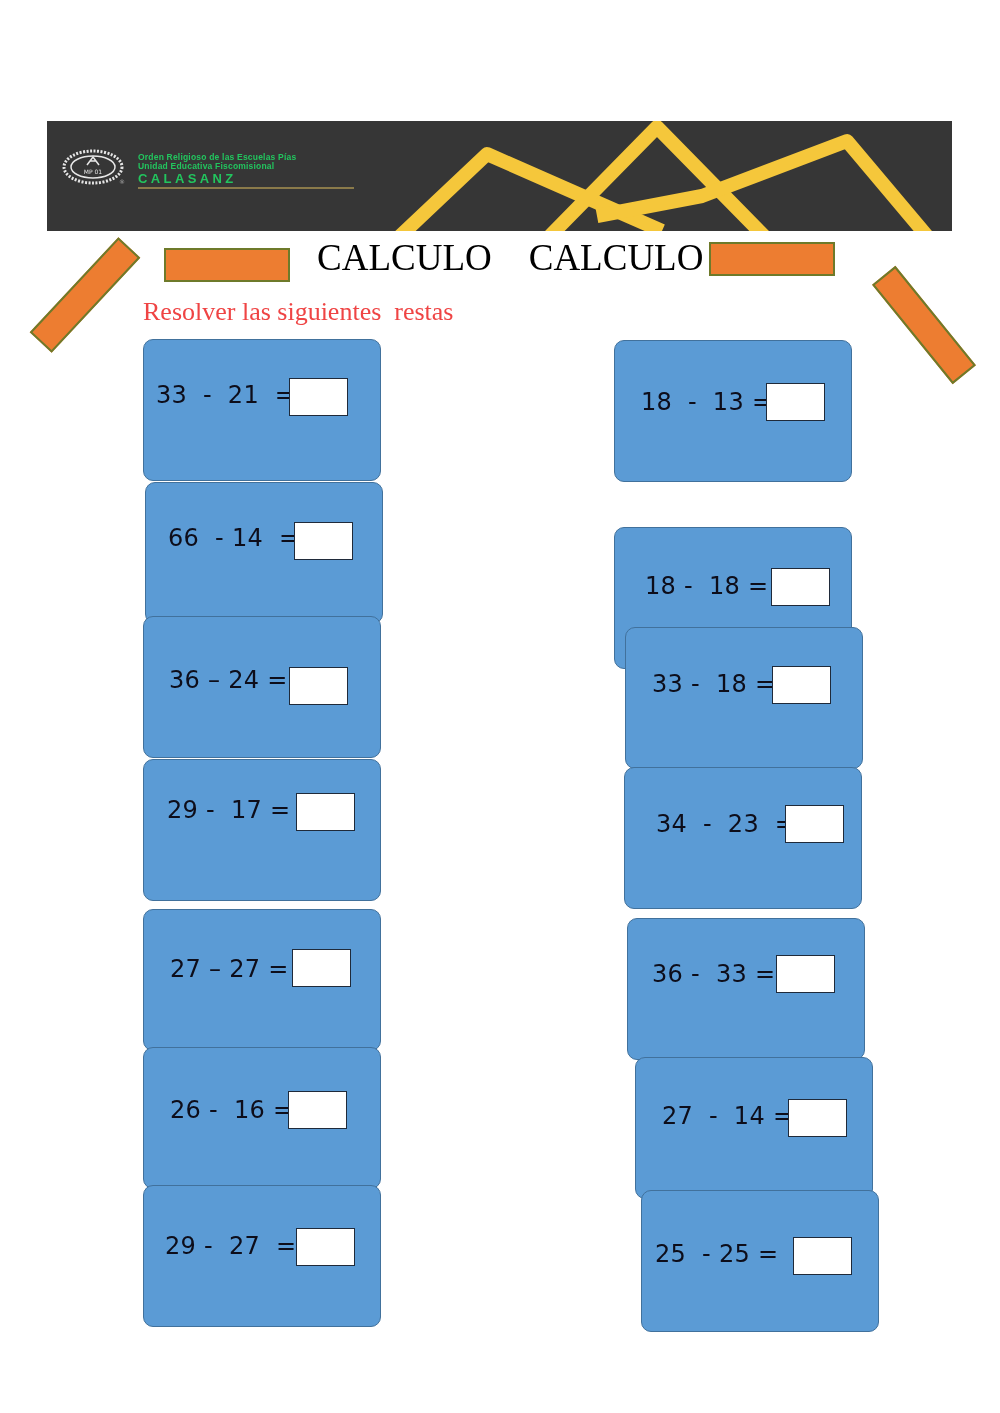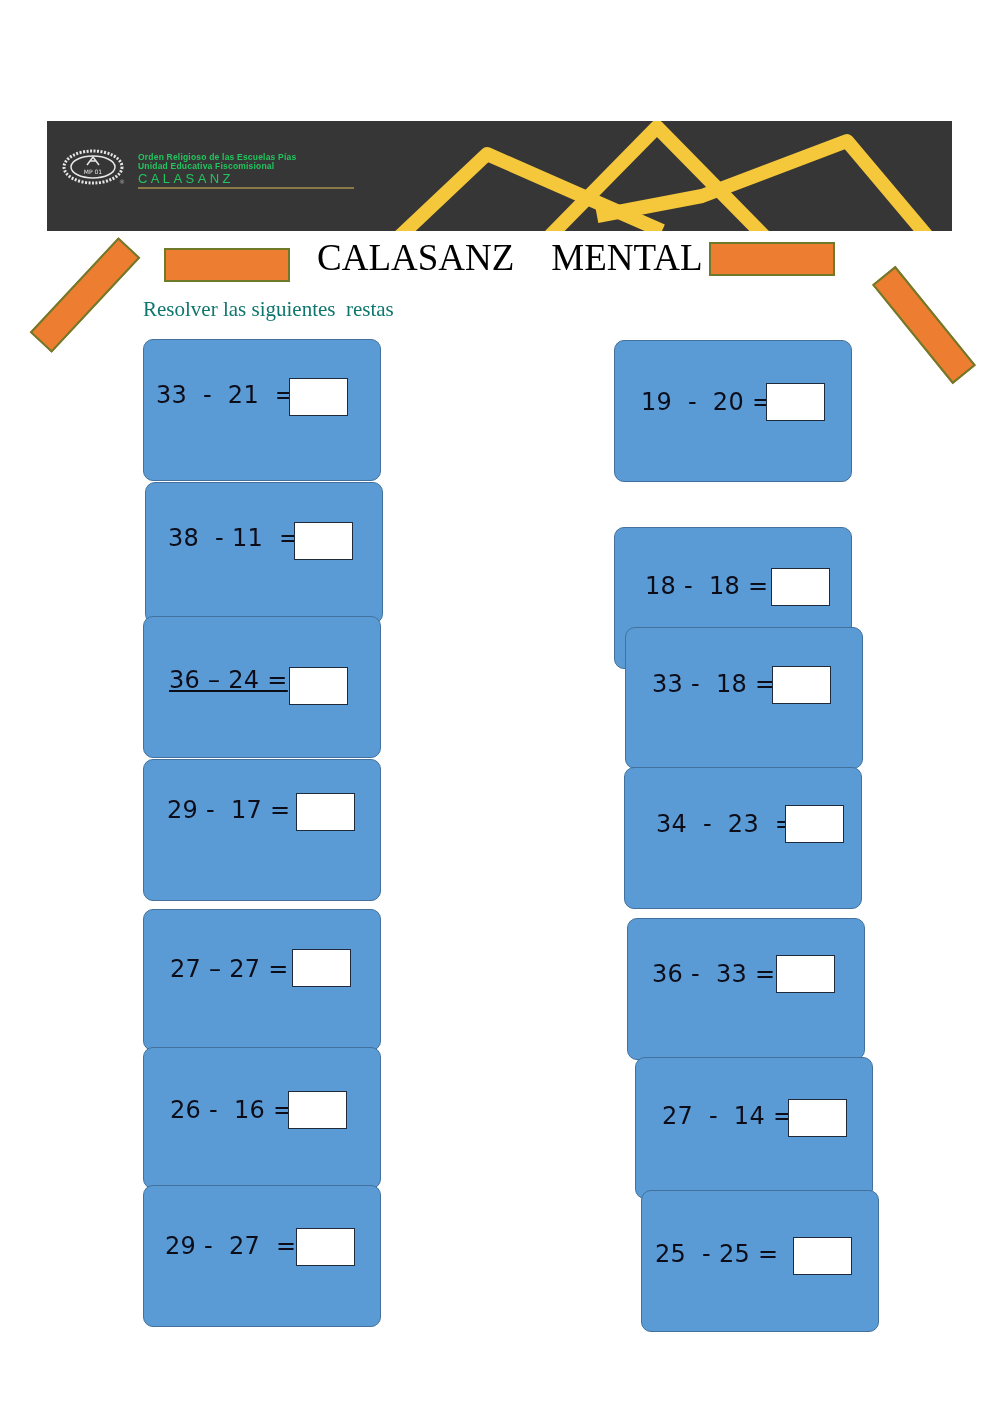--- a/index.html
+++ b/index.html
@@ -2,26 +2,26 @@
 <html><head>
 <meta charset="utf-8">
 <style>
   html, body { margin:0; padding:0; }
   body { width:1000px; height:1413px; background:#ffffff; position:relative; overflow:hidden; font-family:"DejaVu Sans", sans-serif; }
   .banner { position:absolute; left:47px; top:121px; width:905px; height:110px; background:#363636; overflow:hidden; }
   .banner svg.mtn { position:absolute; left:0; top:0; }
   .logo { position:absolute; left:14px; top:27px; width:64px; height:38px; }
   .school { position:absolute; left:91px; top:32px; color:#22c55e; font-family:"Liberation Sans", sans-serif; font-weight:bold; }
   .school .l1, .school .l2 { font-size:8.5px; line-height:9px; letter-spacing:0.2px; }
-  .school .l3 { font-size:13px; line-height:13px; letter-spacing:3.4px; font-weight:400; margin-top:1px; }
+  .school .l3 { font-size:13px; line-height:13px; letter-spacing:3.4px; font-weight:700; margin-top:1px; }
   .school .rule { width:216px; height:2px; background:#8a7a4a; margin-top:2px; }
   .reg { position:absolute; left:72px; top:57px; color:#aaa; font-size:6px; }
   .orange { position:absolute; background:#ed7d31; border:2px solid #6e7a2a; box-sizing:border-box; }
   .title { position:absolute; left:317px; top:236px; font-family:"Liberation Serif", serif; font-size:37px; color:#000; white-space:pre; }
-  .instr { position:absolute; left:143px; top:297px; font-family:"Liberation Serif", serif; font-size:21px; color:#0f766e; white-space:pre; }
+  .instr { position:absolute; left:143px; top:297px; font-family:"Liberation Serif", serif; font-size:26px; color:#ef4444; white-space:pre; }
   .card { position:absolute; width:238px; height:142px; background:#5b9bd5; border:1.5px solid #41719c; border-radius:10px; box-sizing:border-box; }
   .card .expr { position:absolute; font-family:"DejaVu Sans", sans-serif; font-size:24px; color:#0d0d1a; white-space:pre; letter-spacing:0.3px; }
   .card .ans { position:absolute; width:59px; height:38px; background:#fff; border:1.5px solid #1f2a3a; box-sizing:border-box; }
 </style>
 </head>
 <body>
 
 <div class="banner">
   <svg class="mtn" width="905" height="110" viewBox="0 0 905 110">
     <g fill="none" stroke="#f5c73b" stroke-width="14" stroke-linejoin="round">
@@ -43,54 +43,54 @@
     <div class="l3">CALASANZ</div>
     <div class="rule"></div>
   </div>
 </div>
 
 <div class="orange" style="left:20px; top:280px; width:130px; height:30px; transform:rotate(-47deg);"></div>
 <div class="orange" style="left:164px; top:248px; width:126px; height:34px;"></div>
 <div class="orange" style="left:709px; top:242px; width:126px; height:34px;"></div>
 <div class="orange" style="left:860px; top:310px; width:128px; height:30px; transform:rotate(51deg);"></div>
 
-<div class="title">CALASANZ    MENTAL</div>
+<div class="title">CALCULO    CALCULO</div>
 <div class="instr">Resolver las siguientes  restas</div>
 
 <div class="card" style="left:143px; top:339px;">
   <span class="expr" style="left:12px; top:41px;">33  -  21  =</span>
   <div class="ans" style="left:145px; top:38px;"></div>
 </div>
 <div class="card" style="left:145px; top:482px;">
-  <span class="expr" style="left:22px; top:41px;">38  - 11  =</span>
+  <span class="expr" style="left:22px; top:41px;">66  - 14  =</span>
   <div class="ans" style="left:148px; top:39px;"></div>
 </div>
 <div class="card" style="left:143px; top:616px;">
-  <span class="expr" style="left:25px; top:49px;text-decoration:underline;">36 – 24 =</span>
+  <span class="expr" style="left:25px; top:49px;">36 – 24 =</span>
   <div class="ans" style="left:145px; top:50px;"></div>
 </div>
 <div class="card" style="left:143px; top:759px;">
   <span class="expr" style="left:23px; top:36px;">29 -  17 =</span>
   <div class="ans" style="left:152px; top:33px;"></div>
 </div>
 <div class="card" style="left:143px; top:909px;">
   <span class="expr" style="left:26px; top:45px;">27 – 27 =</span>
   <div class="ans" style="left:148px; top:39px;"></div>
 </div>
 <div class="card" style="left:143px; top:1047px;padding-left:12px;">
   <span class="expr" style="left:26px; top:48px;">26 -  16 =</span>
   <div class="ans" style="left:144px; top:43px;"></div>
 </div>
 <div class="card" style="left:143px; top:1185px;">
   <span class="expr" style="left:21px; top:46px;">29 -  27  =</span>
   <div class="ans" style="left:152px; top:42px;"></div>
 </div>
 
 <div class="card" style="left:614px; top:340px;">
-  <span class="expr" style="left:26px; top:47px;">19  -  20 =</span>
+  <span class="expr" style="left:26px; top:47px;">18  -  13 =</span>
   <div class="ans" style="left:151px; top:42px;"></div>
 </div>
 <div class="card" style="left:614px; top:479px;margin-top:48px;">
   <span class="expr" style="left:30px; top:44px;">18 -  18 =</span>
   <div class="ans" style="left:156px; top:40px;"></div>
 </div>
 <div class="card" style="left:625px; top:627px;">
   <span class="expr" style="left:26px; top:42px;">33 -  18 =</span>
   <div class="ans" style="left:146px; top:38px;"></div>
 </div>

